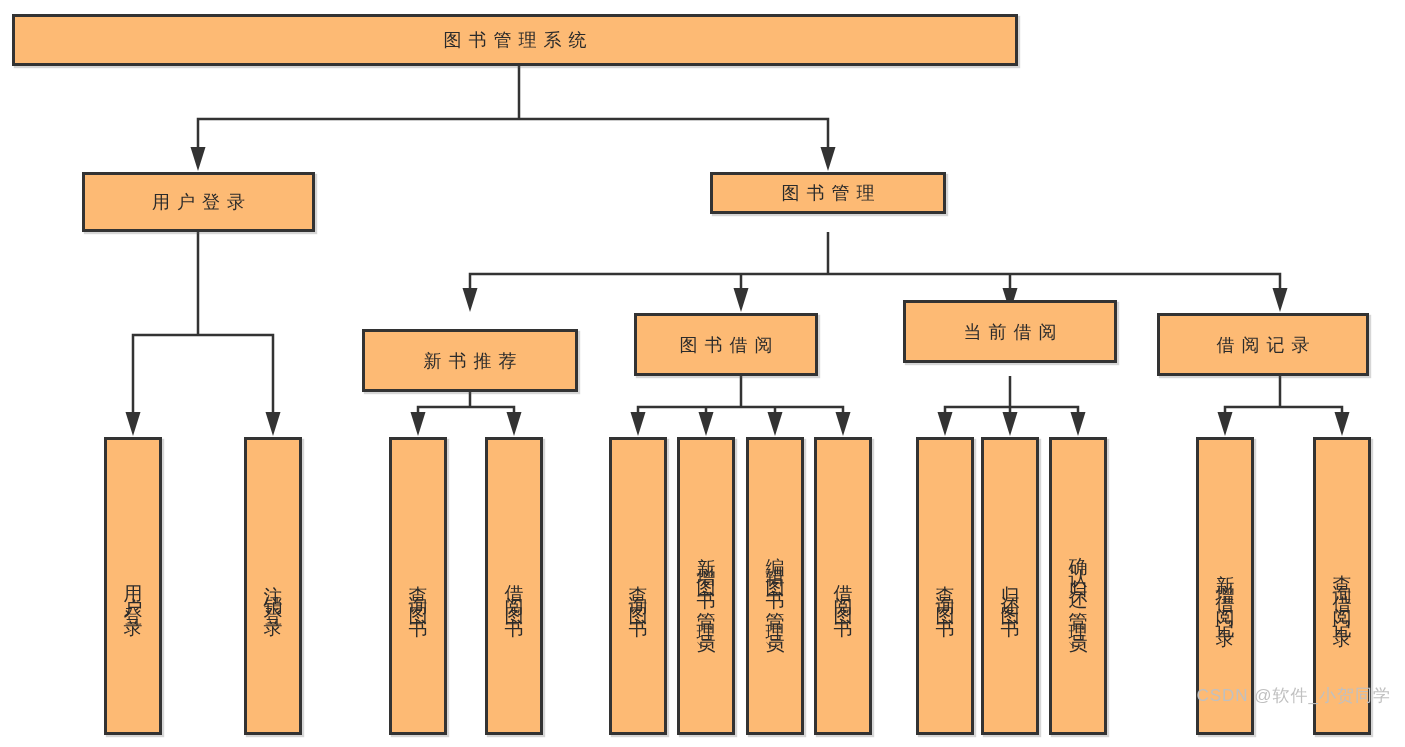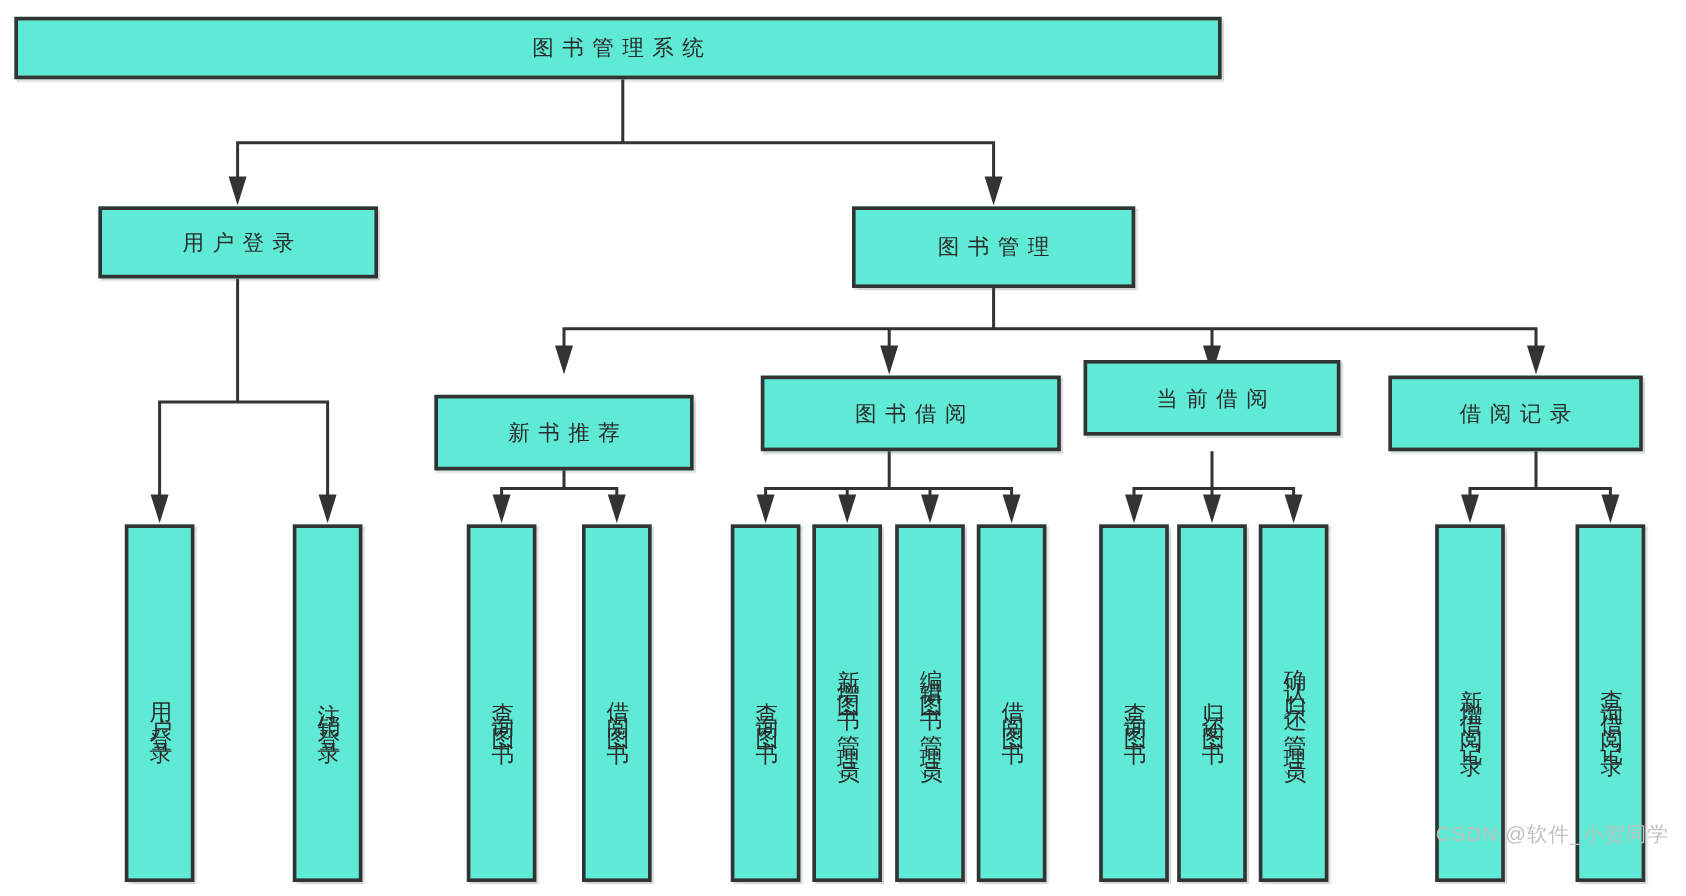--- a/index.html
+++ b/index.html
@@ -30,21 +30,21 @@
     stroke-width: 2.5;
   }
   .head {
     fill: #333333;
     stroke: none;
   }
   .node {
     position: absolute;
     box-sizing: border-box;
     border: 3px solid #333333;
-    background: #5eead4;
+    background: #fdba74;
     display: flex;
     align-items: center;
     justify-content: center;
     box-shadow: 2px 2px 1px rgba(90,90,90,0.25);
   }
   .hnode {
     font-size: 18px;
     letter-spacing: 7px;
     padding-left: 7px;
     white-space: nowrap;
@@ -111,24 +111,24 @@
     <polygon class="head" points="1070.5,412 1085.5,412 1078,436"></polygon>
 
     <path class="wire" d="M1280 376 V407 M1225 415 V407 H1342 V415"></path>
     <polygon class="head" points="1217.5,412 1232.5,412 1225,436"></polygon>
     <polygon class="head" points="1334.5,412 1349.5,412 1342,436"></polygon>
   </svg>
 
   <div class="node hnode" style="left:12px; top:14px; width:1006px; height:52px;">图书管理系统</div>
 
   <div class="node hnode" style="left:82px; top:172px; width:233px; height:60px;">用户登录</div>
-  <div class="node hnode" style="left:710px; top:172px; width:236px; height:68px;">图书管理</div>
+  <div class="node hnode" style="left:710px; top:172px; width:236px; height:42px;">图书管理</div>
 
   <div class="node hnode" style="left:362px; top:313px; width:216px; height:63px;margin-top:16px;">新书推荐</div>
-  <div class="node hnode" style="left:634px; top:313px; width:250px; height:63px;">图书借阅</div>
+  <div class="node hnode" style="left:634px; top:313px; width:184px; height:63px;">图书借阅</div>
   <div class="node hnode" style="left:903px; top:300px; width:214px; height:63px;">当前借阅</div>
   <div class="node hnode" style="left:1157px; top:313px; width:212px; height:63px;">借阅记录</div>
 
   <div class="node leaf" style="left:104px;">
     <span class="vtext">用户登录</span>
   </div>
   <div class="node leaf" style="left:244px;">
     <span class="vtext">注销登录</span>
   </div>
 

